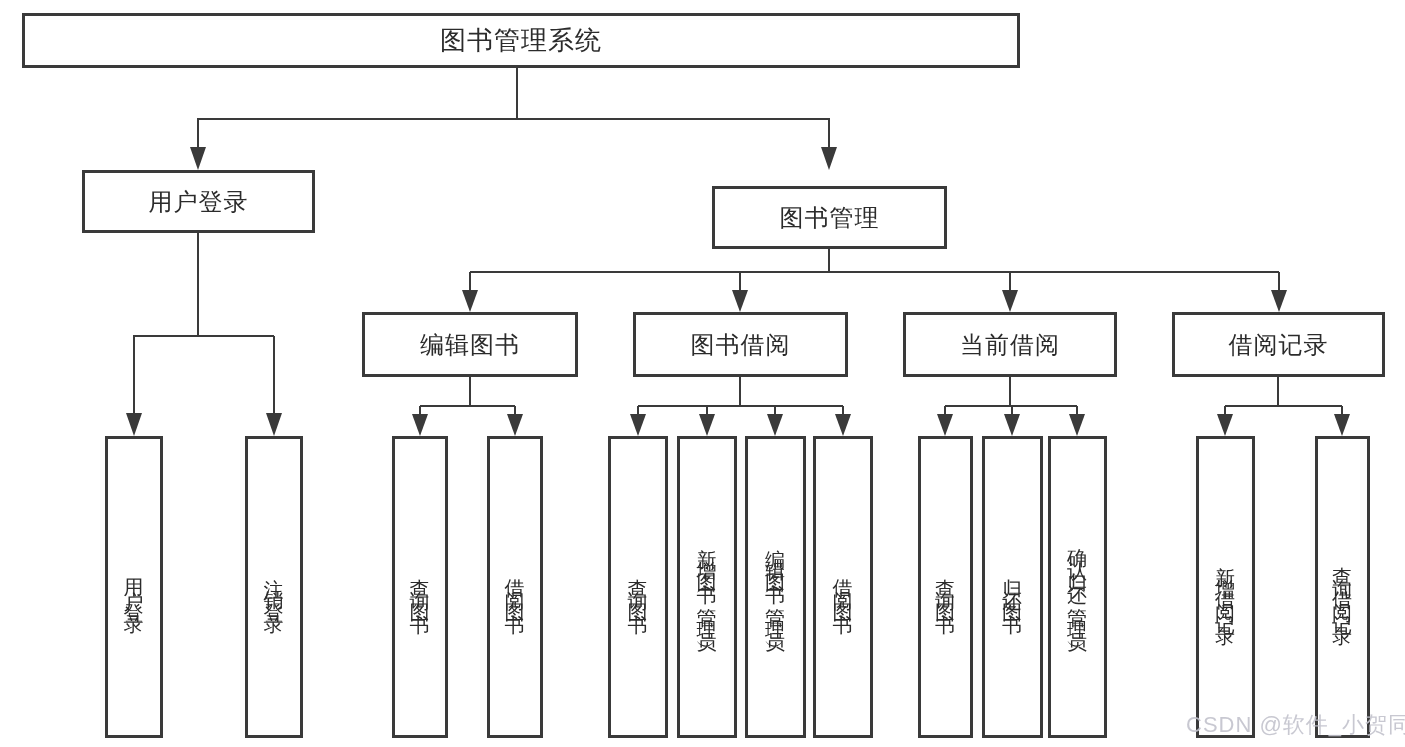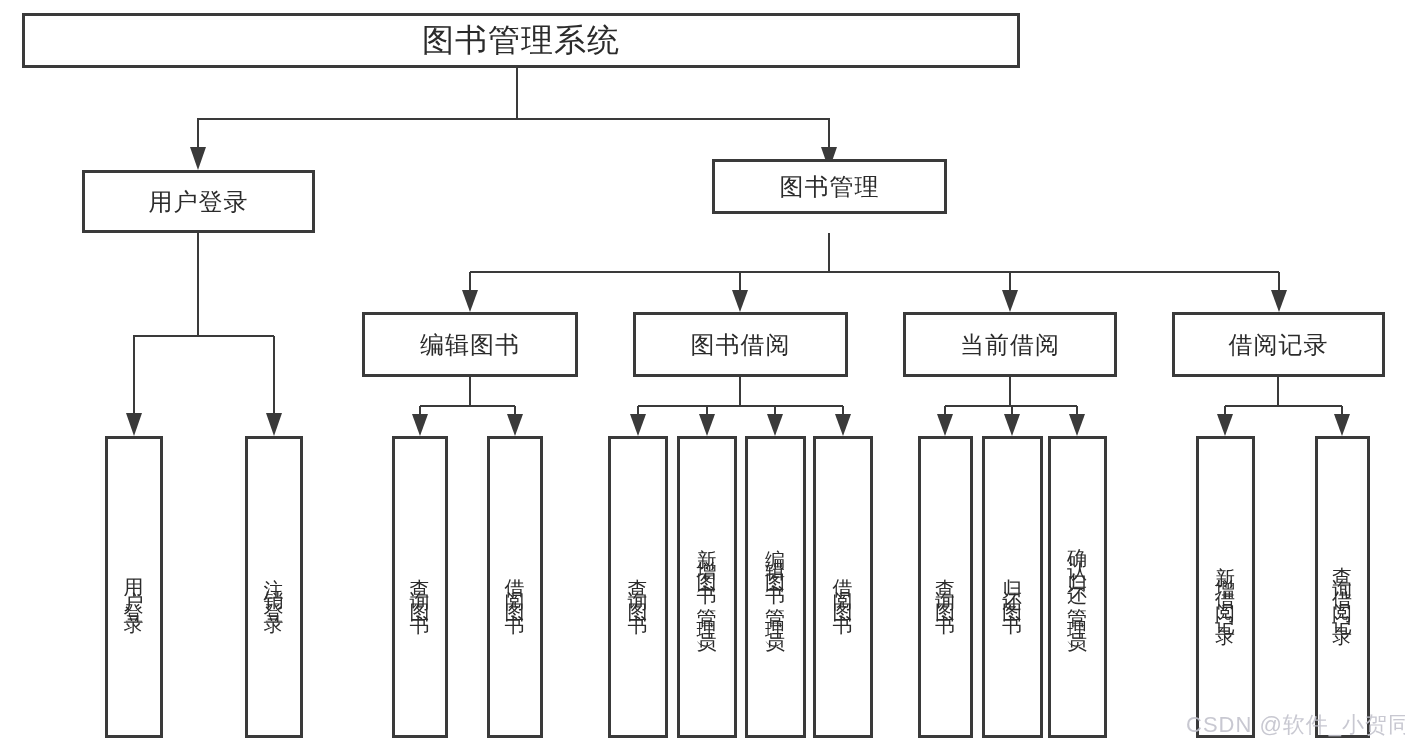--- a/index.html
+++ b/index.html
@@ -16,21 +16,21 @@
     box-sizing:border-box;
     background:#ffffff;
     border:3px solid #3a3a3a;
     display:flex;
     align-items:center;
     justify-content:center;
     z-index:2;
     color:#2b2b2b;
   }
   .hlabel{font-size:24px;letter-spacing:1px;white-space:nowrap;}
-  .root .hlabel{font-size:32px;}
+  .root .hlabel{font-size:26px;}
   .vtext{
     writing-mode:vertical-rl;
     text-orientation:upright;
     font-size:20px;
     letter-spacing:12px;
     line-height:1;
     white-space:nowrap;
   }
   #watermark{
     position:absolute;
@@ -121,21 +121,21 @@
     </g>
   </svg>
 
   <div class="box root" style="left:22px;top:13px;width:998px;height:55px">
     <span class="hlabel">图书管理系统</span>
   </div>
 
   <div class="box" style="left:82px;top:170px;width:233px;height:63px">
     <span class="hlabel">用户登录</span>
   </div>
-  <div class="box" style="left:712px;top:159px;width:235px;height:55px">
+  <div class="box" style="left:712px;top:186px;width:235px;height:63px">
     <span class="hlabel">图书管理</span>
   </div>
 
   <div class="box" style="left:362px;top:312px;width:216px;height:65px">
     <span class="hlabel">编辑图书</span>
   </div>
   <div class="box" style="left:633px;top:312px;width:215px;height:65px">
     <span class="hlabel">图书借阅</span>
   </div>
   <div class="box" style="left:903px;top:312px;width:214px;height:65px">

